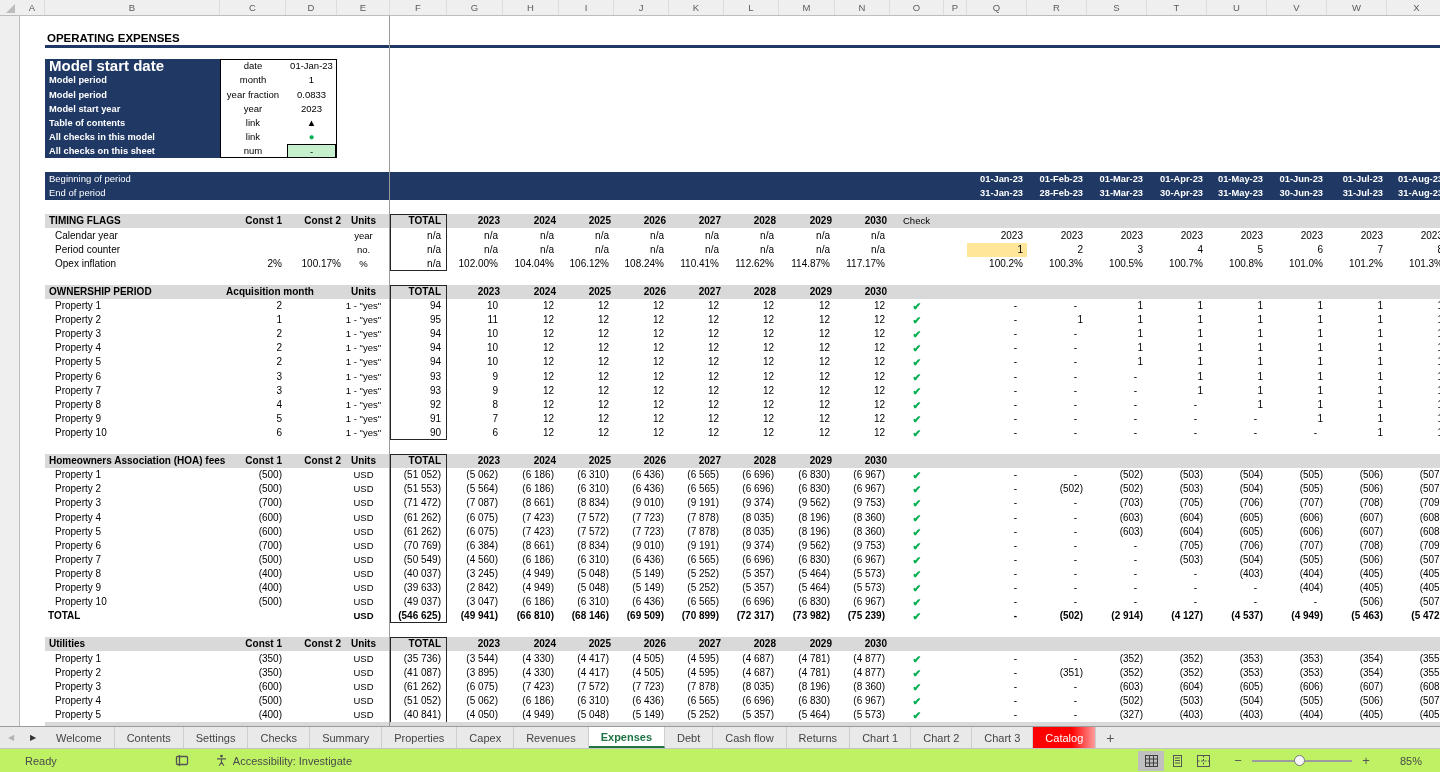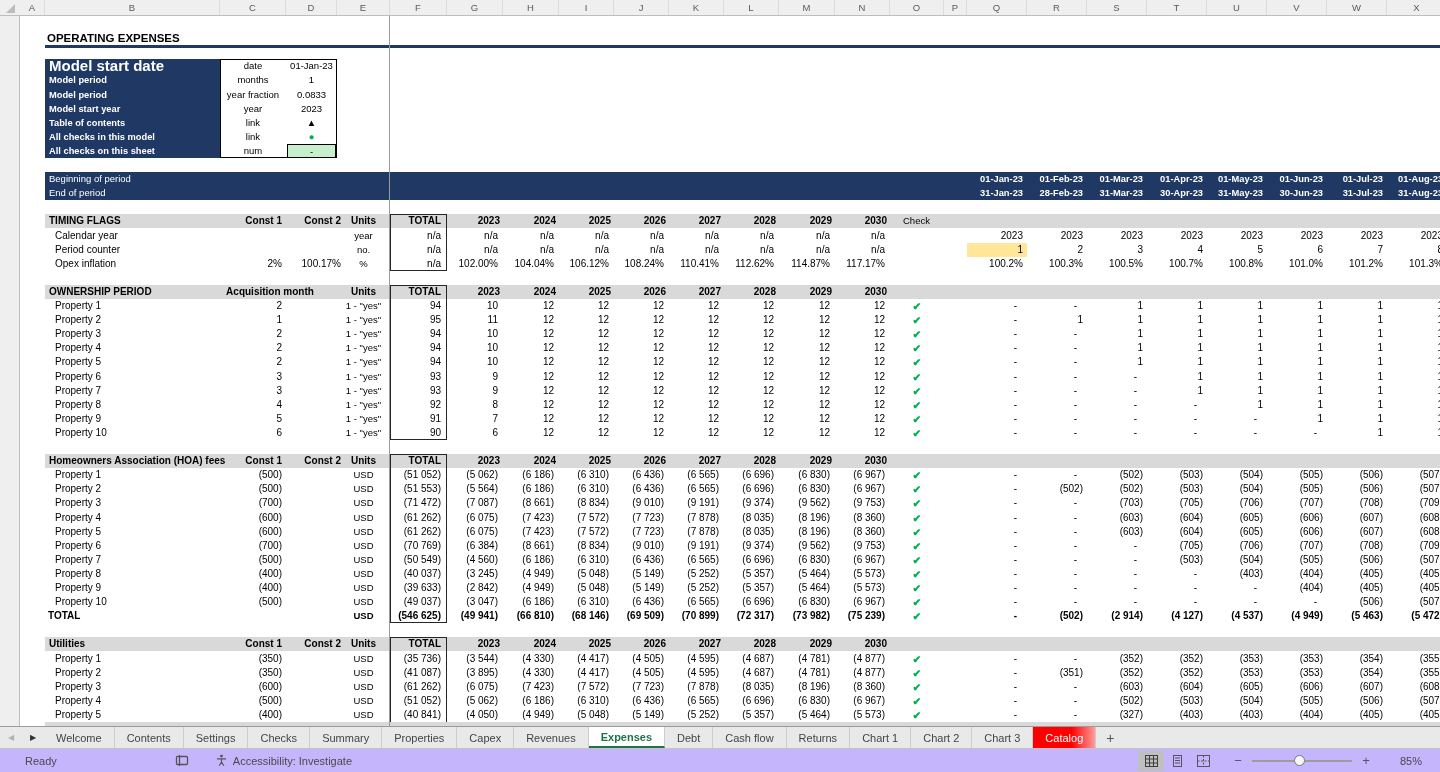--- a/index.html
+++ b/index.html
@@ -30,21 +30,21 @@
 .fbox.nobot{border-bottom:none}
 #title-underline{position:absolute;background:#1F3864;z-index:2}
 #tabbar{position:absolute;left:0;top:726px;width:1440px;height:22px;background:#E9E9E9;
         border-top:1px solid #9B9B9B;box-sizing:border-box;display:flex;align-items:stretch;
         font-size:11px;color:#444;z-index:7}
 .tabnav{width:22px;display:flex;align-items:center;justify-content:center;font-size:8px;cursor:pointer}
 .tab{padding:0 12px;display:flex;align-items:center;border-right:1px solid #CDCDCD;cursor:pointer;box-sizing:border-box}
 .tab.active{background:#fff;color:#1E7445;font-weight:bold;border-bottom:2px solid #1E7445}
 .tab.red{background:linear-gradient(90deg,#FF0000 62%,#FF9C9C 100%);color:#fff}
 .tab-add{width:28px;display:flex;align-items:center;justify-content:center;font-size:14px;color:#555;cursor:pointer}
-#statusbar{position:absolute;left:0;top:748px;width:1440px;height:24px;background:#c4b5fd;
+#statusbar{position:absolute;left:0;top:748px;width:1440px;height:24px;background:#bef264;
            border-top:1px solid #C4C4C4;box-sizing:border-box;font-size:11px;color:#4A4A4A;
            display:flex;align-items:center;z-index:7}
 .sb-item{display:inline-block}
 .sb-icon{display:inline-flex;align-items:center}
 .sb-right{margin-left:auto;display:flex;align-items:center;padding-right:18px}
 .view-btn{width:26px;height:20px;display:flex;align-items:center;justify-content:center;cursor:pointer}
 .view-btn.selected{background:#BFBFBF}
 .zoomctl{width:16px;text-align:center;font-size:13px;color:#555;cursor:pointer}
 .slider{width:100px;height:20px;position:relative;margin:0 6px;cursor:pointer}
 .slider .track{position:absolute;left:0;right:0;top:9px;height:2px;background:#9C9C9C}
@@ -106,21 +106,21 @@
     <div class="c rowhead" style="left: 0px; width: 17px; top: 693.8px; height: 14.1px; line-height: 14.1px; text-align: right; padding-right: 4px;">49</div>
     <div class="c rowhead" style="left: 0px; width: 17px; top: 707.9px; height: 14.1px; line-height: 14.1px; text-align: right; padding-right: 4px;">50</div>
     <div class="c b" style="left: 47px; width: 400px; top: 31.1px; height: 14.1px; line-height: 14.1px; font-size: 11.5px;">OPERATING EXPENSES</div>
     <div id="title-underline" style="left: 45px; top: 45px; width: 1395px; height: 3px;"></div>
     <div class="c navy" style="left: 45px; width: 175px; top: 59.3px; height: 98.7px; line-height: 98.7px;"></div>
     <div class="c infobox" style="left: 220px; width: 117px; top: 59.3px; height: 98.7px; line-height: 98.7px;"></div>
     <div class="c navytxt b" style="left: 49px; width: 168px; top: 59.3px; height: 14.1px; line-height: 14.1px; font-size: 15px;">Model start date</div>
     <div class="c" style="left: 221px; width: 64px; top: 59.3px; height: 14.1px; line-height: 14.1px; text-align: center; font-size: 9.5px;">date</div>
     <div class="c" style="left: 287px; width: 49px; top: 59.3px; height: 14.1px; line-height: 14.1px; text-align: center; font-size: 9.5px;">01-Jan-23</div>
     <div class="c navytxt b" style="left: 49px; width: 168px; top: 73.4px; height: 14.1px; line-height: 14.1px; font-size: 9.3px;">Model period</div>
-    <div class="c" style="left: 221px; width: 64px; top: 73.4px; height: 14.1px; line-height: 14.1px; text-align: center; font-size: 9.5px;">months</div>
+    <div class="c" style="left: 221px; width: 64px; top: 73.4px; height: 14.1px; line-height: 14.1px; text-align: center; font-size: 9.5px;">month</div>
     <div class="c" style="left: 287px; width: 49px; top: 73.4px; height: 14.1px; line-height: 14.1px; text-align: center; font-size: 9.5px;">1</div>
     <div class="c navytxt b" style="left: 49px; width: 168px; top: 87.5px; height: 14.1px; line-height: 14.1px; font-size: 9.3px;">Model period</div>
     <div class="c" style="left: 221px; width: 64px; top: 87.5px; height: 14.1px; line-height: 14.1px; text-align: center; font-size: 9.5px;">year fraction</div>
     <div class="c" style="left: 287px; width: 49px; top: 87.5px; height: 14.1px; line-height: 14.1px; text-align: center; font-size: 9.5px;">0.0833</div>
     <div class="c navytxt b" style="left: 49px; width: 168px; top: 101.6px; height: 14.1px; line-height: 14.1px; font-size: 9.3px;">Model start year</div>
     <div class="c" style="left: 221px; width: 64px; top: 101.6px; height: 14.1px; line-height: 14.1px; text-align: center; font-size: 9.5px;">year</div>
     <div class="c" style="left: 287px; width: 49px; top: 101.6px; height: 14.1px; line-height: 14.1px; text-align: center; font-size: 9.5px;">2023</div>
     <div class="c navytxt b" style="left: 49px; width: 168px; top: 115.7px; height: 14.1px; line-height: 14.1px; font-size: 9.3px;">Table of contents</div>
     <div class="c" style="left: 221px; width: 64px; top: 115.7px; height: 14.1px; line-height: 14.1px; text-align: center; font-size: 9.5px;">link</div>
     <div class="c triangle" style="left: 287px; width: 49px; top: 115.7px; height: 14.1px; line-height: 14.1px; text-align: center; font-size: 9.5px;">▲</div>

